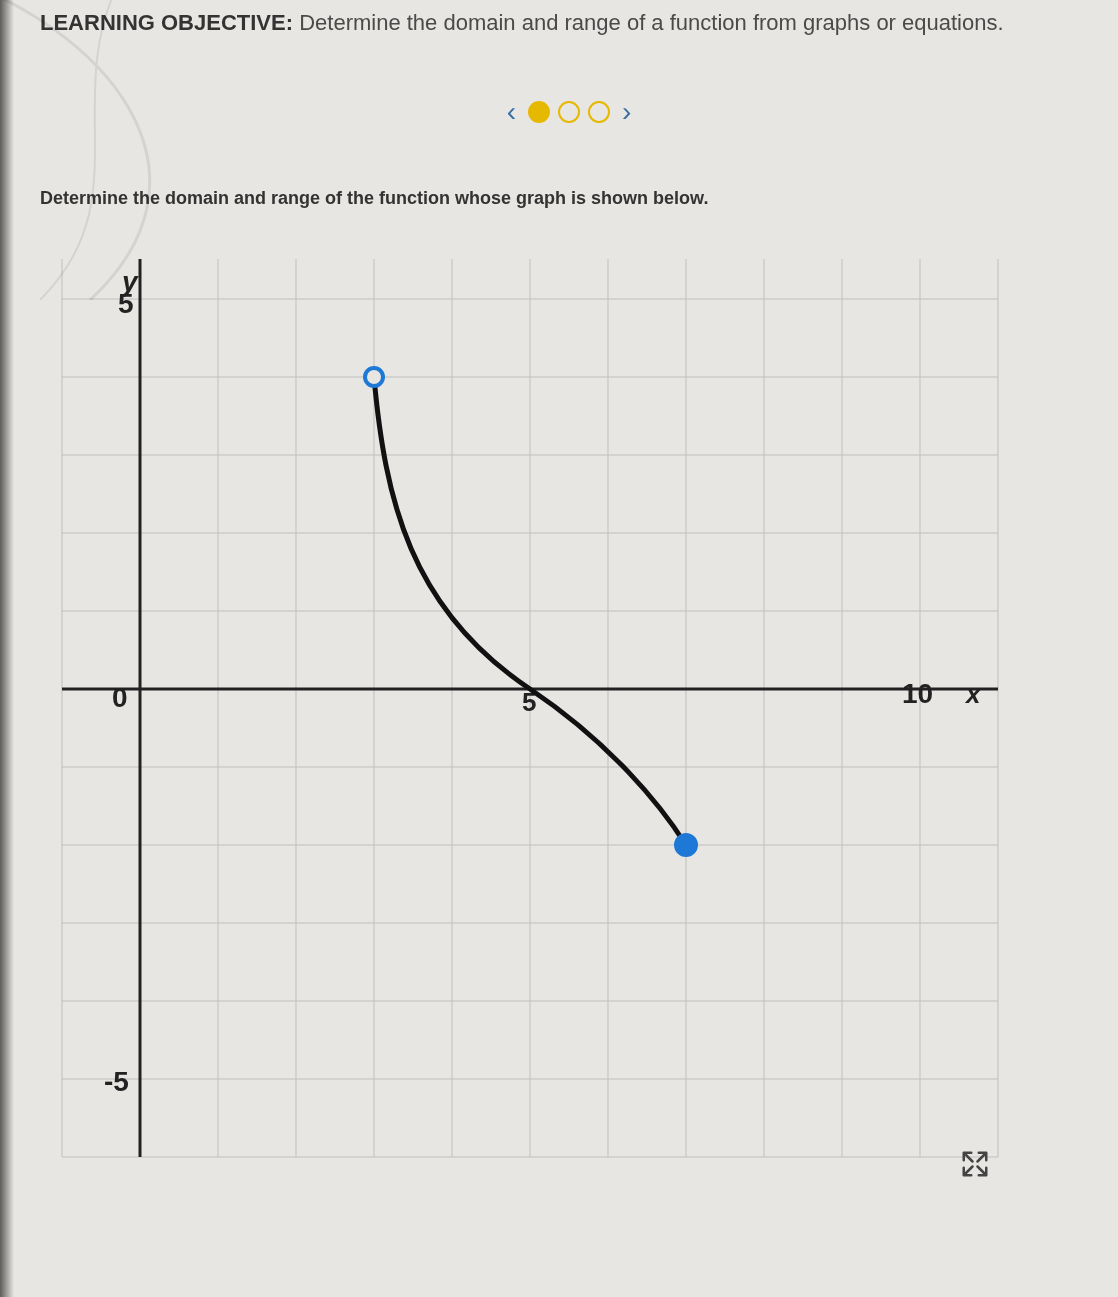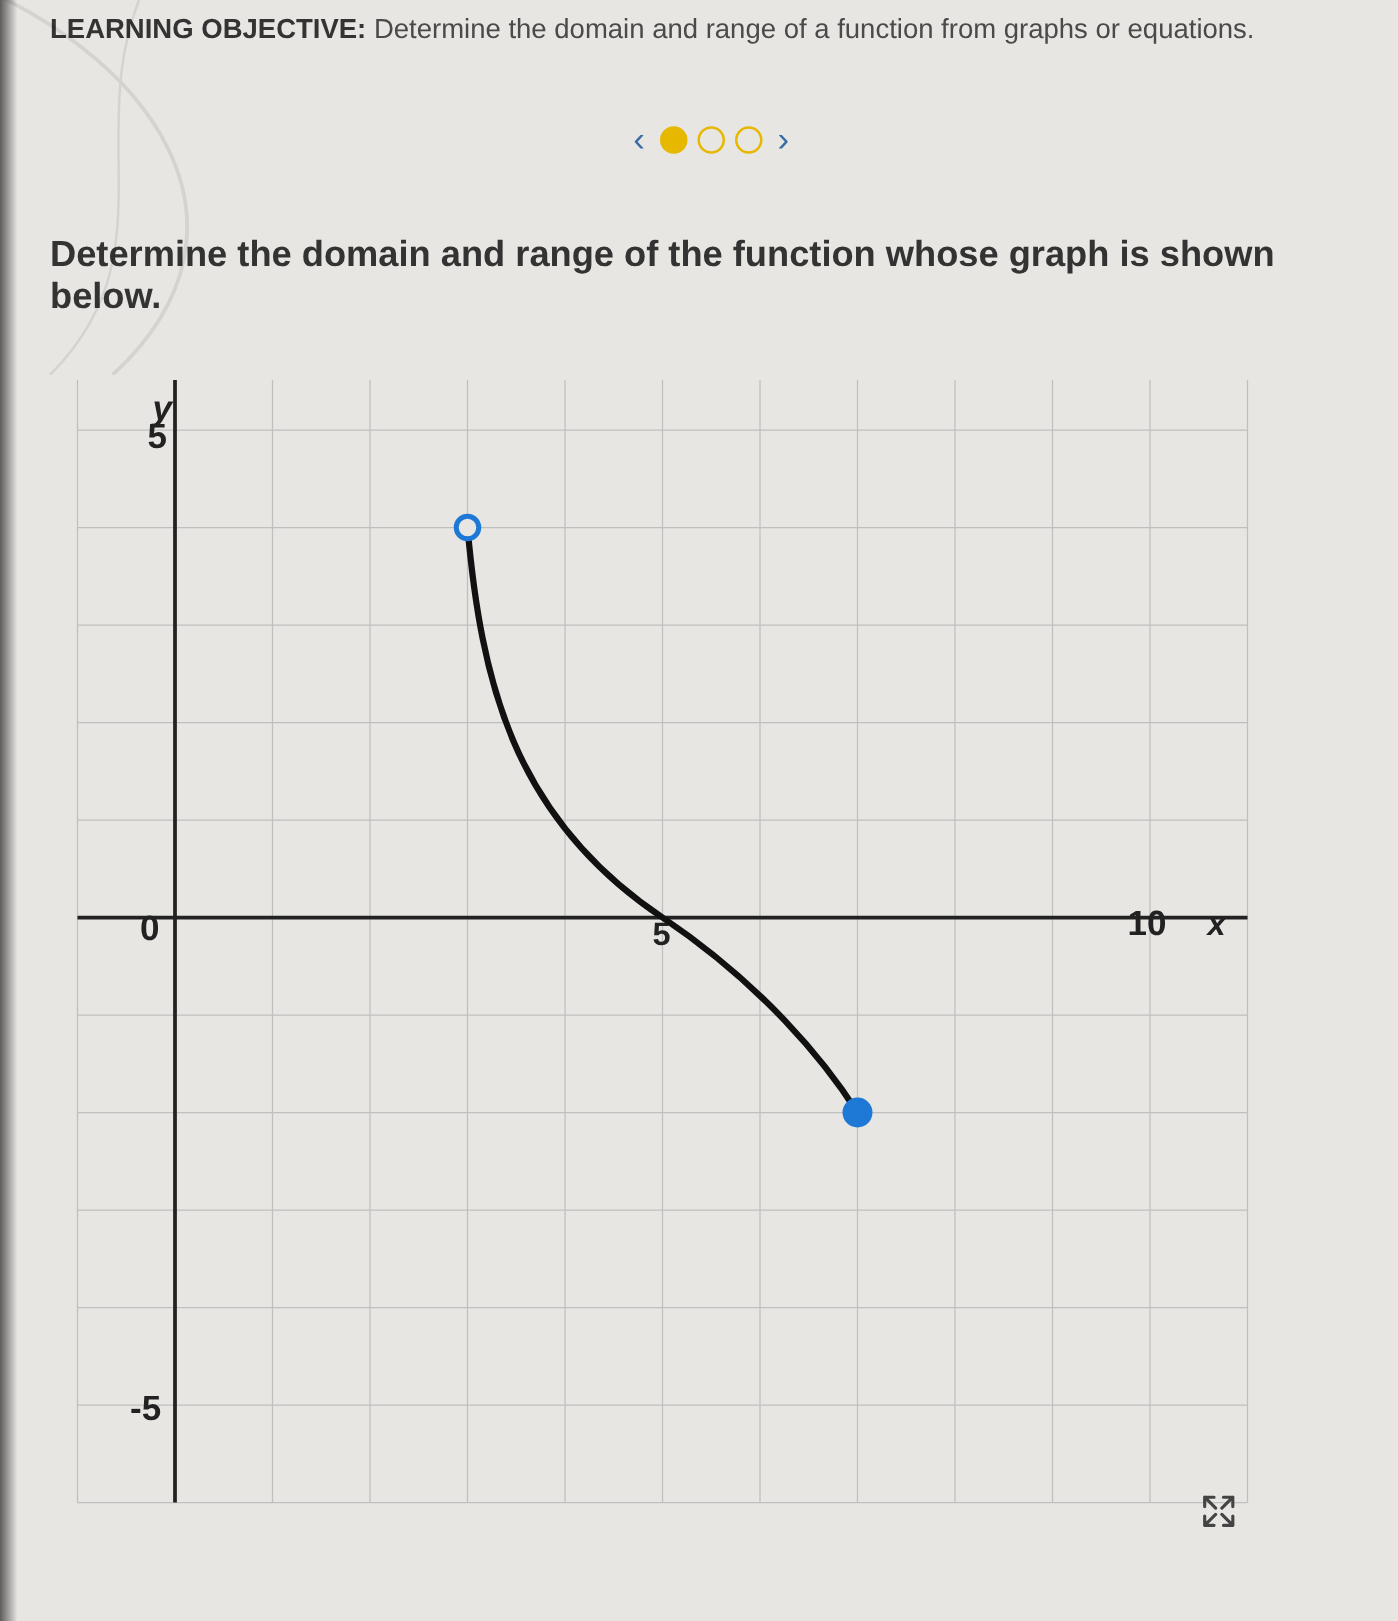--- a/index.html
+++ b/index.html
@@ -44,21 +44,21 @@
     display: inline-block;
     width: 22px; height: 22px;
     border-radius: 50%;
     border: 2px solid #e6b800;
     margin: 0 2px;
     cursor: pointer;
   }
   .pager .dot.filled { background: #e6b800; }
 
   .question {
-    font-size: 29px;
+    font-size: 18px;
     font-weight: 700;
     color: #333;
     margin-bottom: 50px;
   }
 
   .chart-wrap {
     position: relative;
     width: 1000px;
     height: 930px;
     margin-left: 10px;

